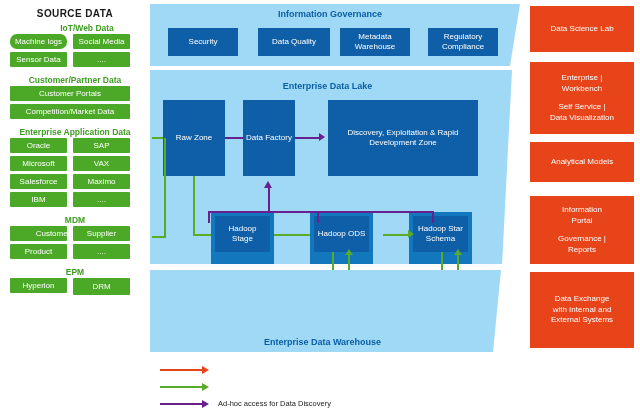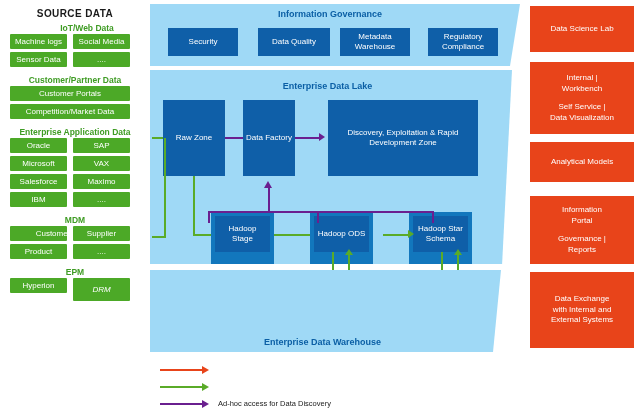--- a/index.html
+++ b/index.html
@@ -54,21 +54,21 @@
   .lg-text{font-size:7.5px;color:#1a1a1a;}
   .lg-line{height:2px;}
 </style>
 </head>
 <body>
 
 <div class="abs" id="source-col">
   <div class="abs ctr src-title" style="left:0;top:6px;width:150px;height:14px;">SOURCE DATA</div>
   <div id="src-groups">
       <div class="abs ctr src-group-title" style="left: 12px; top: 22px; width: 150px; height: 11px;">IoT/Web Data</div>
-      <div class="abs ctr gbox" style="left: 10px; top: 34px; width: 57px; height: 15px;">Machine logs</div>
+      <div class="abs ctr gbox" style="left: 10px; top: 34px; width: 57px; height: 15px; border-radius: 7px;">Machine logs</div>
       <div class="abs ctr gbox" style="left: 73px; top: 34px; width: 57px; height: 15px;">Social Media</div>
       <div class="abs ctr gbox" style="left: 10px; top: 52px; width: 57px; height: 15px;">Sensor Data</div>
       <div class="abs ctr gbox" style="left: 73px; top: 52px; width: 57px; height: 15px;">....</div>
       <div class="abs ctr src-group-title" style="left: 0px; top: 74px; width: 150px; height: 11px;">Customer/Partner Data</div>
       <div class="abs ctr gbox" style="left: 10px; top: 86px; width: 120px; height: 15px;">Customer Portals</div>
       <div class="abs ctr gbox" style="left: 10px; top: 104px; width: 120px; height: 15px;">Competition/Market Data</div>
       <div class="abs ctr src-group-title" style="left: 0px; top: 126px; width: 150px; height: 11px;">Enterprise Application Data</div>
       <div class="abs ctr gbox" style="left: 10px; top: 138px; width: 57px; height: 15px;">Oracle</div>
       <div class="abs ctr gbox" style="left: 73px; top: 138px; width: 57px; height: 15px;">SAP</div>
       <div class="abs ctr gbox" style="left: 10px; top: 156px; width: 57px; height: 15px;">Microsoft</div>
@@ -77,21 +77,21 @@
       <div class="abs ctr gbox" style="left: 73px; top: 174px; width: 57px; height: 15px;">Maximo</div>
       <div class="abs ctr gbox" style="left: 10px; top: 192px; width: 57px; height: 15px;">IBM</div>
       <div class="abs ctr gbox" style="left: 73px; top: 192px; width: 57px; height: 15px;">....</div>
       <div class="abs ctr src-group-title" style="left: 0px; top: 214px; width: 150px; height: 11px;">MDM</div>
       <div class="abs ctr gbox" style="left: 10px; top: 226px; width: 57px; height: 15px; padding-left: 29px;">Customer</div>
       <div class="abs ctr gbox" style="left: 73px; top: 226px; width: 57px; height: 15px;">Supplier</div>
       <div class="abs ctr gbox" style="left: 10px; top: 244px; width: 57px; height: 15px;">Product</div>
       <div class="abs ctr gbox" style="left: 73px; top: 244px; width: 57px; height: 15px;">....</div>
       <div class="abs ctr src-group-title" style="left: 0px; top: 266px; width: 150px; height: 11px;">EPM</div>
       <div class="abs ctr gbox" style="left: 10px; top: 278px; width: 57px; height: 15px;">Hyperion</div>
-      <div class="abs ctr gbox" style="left: 73px; top: 278px; width: 57px; height: 23px; font-style: italic;">DRM</div>
+      <div class="abs ctr gbox" style="left: 73px; top: 278px; width: 57px; height: 17px;">DRM</div>
     </div>
 </div>
 
 <div class="abs panel" id="panel-gov"></div>
 <div class="abs ctr panel-label" style="left:150px;top:8px;width:360px;height:12px;">Information Governance</div>
 <div id="gov-boxes">
     <div class="abs ctr dbox" style="left: 168px; top: 28px; width: 70px; height: 28px; padding: 0px 3px;">Security</div>
     <div class="abs ctr dbox" style="left: 258px; top: 28px; width: 72px; height: 28px; padding: 0px 3px;">Data Quality</div>
     <div class="abs ctr dbox" style="left: 340px; top: 28px; width: 70px; height: 28px; padding: 0px 3px;">Metadata Warehouse</div>
     <div class="abs ctr dbox" style="left: 428px; top: 28px; width: 70px; height: 28px; padding: 0px 3px;">Regulatory Compliance</div>
@@ -159,21 +159,21 @@
 <div class="tri tri-u-green" style="left:454px;top:249px;"></div>
 
 <div class="abs panel" id="panel-dw"></div>
 <div class="abs ctr panel-label" style="left:150px;top:336px;width:345px;height:12px;">Enterprise Data Warehouse</div>
 
 <div id="consumer-col">
     <div class="abs ctr rbox" style="left: 530px; top: 6px; width: 104px; height: 46px; flex-direction: column; padding: 0px 3px;">
       <div>Data Science Lab</div>
     </div>
     <div class="abs ctr rbox" style="left: 530px; top: 62px; width: 104px; height: 72px; flex-direction: column; padding: 0px 3px;">
-      <div>Internal |</div>
+      <div>Enterprise |</div>
       <div>Workbench</div>
       <div style="height: 8px;"></div>
       <div>Self Service |</div>
       <div>Data Visualization</div>
     </div>
     <div class="abs ctr rbox" style="left: 530px; top: 142px; width: 104px; height: 40px; flex-direction: column; padding: 0px 3px;">
       <div>Analytical Models</div>
     </div>
     <div class="abs ctr rbox" style="left: 530px; top: 196px; width: 104px; height: 68px; flex-direction: column; padding: 0px 3px;">
       <div>Information</div>

